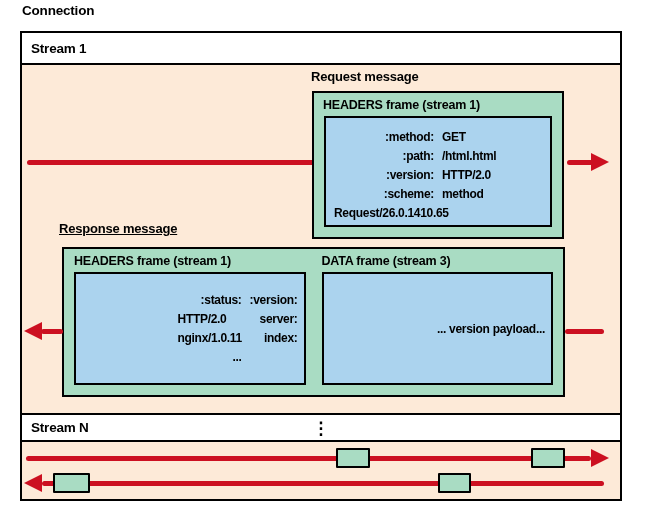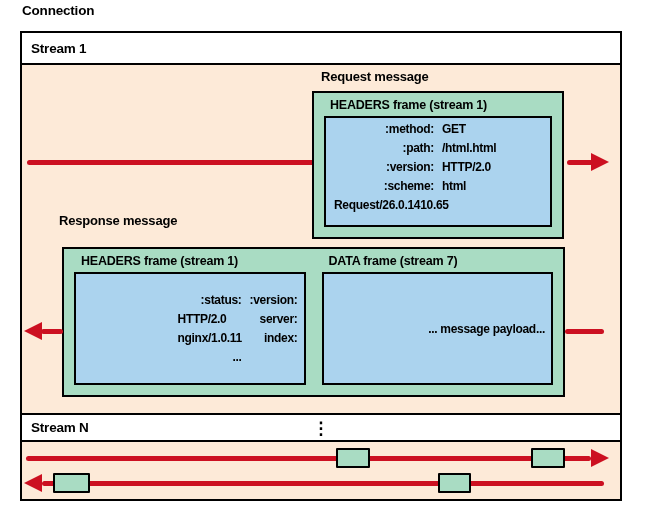--- a/index.html
+++ b/index.html
@@ -23,36 +23,36 @@
   .stream1-lane { flex:0 0 auto; height:350px; border-bottom:2.5px solid #000; position:relative; background:var(--lane,#fdead8); }
   .streamN-lane { flex:1 1 auto; position:relative; background:var(--lane,#fdead8); }
 
   .hline { position:absolute; height:5px; background:var(--arrow,#cc1021); border-radius:2.5px; }
   .ah { position:absolute; width:0; height:0; border-top:9px solid transparent; border-bottom:9px solid transparent; }
   .ah-right { border-left:18px solid var(--arrow,#cc1021); }
   .ah-left  { border-right:18px solid var(--arrow,#cc1021); }
 
   .msg-label { position:absolute; font-size:13px; }
   .frame-box { position:absolute; background:var(--frame,#a9dcc3); border:2.5px solid #000; }
-  .frame-title { font-size:12.5px; padding:5px 9px 4px; white-space:nowrap;margin-left:7px; }
+  .frame-title { font-size:12.5px; padding:5px 9px 4px; white-space:nowrap; }
   .payload-box { background:var(--payload,#abd3ee); border:2.5px solid #000; }
 
   .req-l1 { left:5px;  top:95px; width:287px; }
   .req-l2 { left:545px; top:95px; width:26px; }
   .req-ah { left:569px; top:88px; }
-  .req-label { left:299px; top:4px; }
+  .req-label { left:289px; top:4px; }
   .req-frame { left:290px; top:26px; width:252px; height:148px; display:flex; flex-direction:column; }
-  .req-frame .payload-box { margin:0 10px 10px; flex:1; display:flex; flex-direction:column; justify-content:flex-start; padding:2px 8px; }
+  .req-frame .payload-box { margin:0 10px 10px; flex:1; display:flex; flex-direction:column; justify-content:flex-end; padding:2px 8px; }
 
   .kv { display:grid; grid-template-columns:100px auto; column-gap:8px; font-size:12px; line-height:19px; letter-spacing:-0.3px; }
   .kv .k { text-align:right; white-space:nowrap; }
   .kv .v { text-align:left;  white-space:nowrap; }
   .kv-resp { grid-template-columns:64px auto; }
 
-  .resp-label { left:37px; top:148px; }
+  .resp-label { left:37px; top:156px;text-decoration:underline; }
   .resp-frame { left:40px; top:182px; width:503px; height:150px; display:flex; gap:16px; padding:0 10px 10px; }
   .resp-col { flex:1 1 0; display:flex; flex-direction:column; min-width:0; }
   .resp-col .frame-title { padding:5px 0 4px; }
   .resp-col .payload-box { flex:1; display:flex; flex-direction:column; justify-content:center; padding:2px 6px;align-items:flex-end; }
   .payload-center { align-items:center; text-align:center; font-size:12px; letter-spacing:-0.3px; }
 
   .resp-ah { left:2px; top:257px; }
   .resp-l1 { left:19px; top:264px; width:22px; }
   .resp-l2 { left:543px; top:264px; width:39px; }
 
@@ -92,21 +92,21 @@
         <div class="frame-title">HEADERS frame (stream 1)</div>
         <div class="payload-box">
           <div class="kv">
             <div class="k">:method:</div>
             <div class="v">GET</div>
             <div class="k">:path:</div>
             <div class="v">/html.html</div>
             <div class="k">:version:</div>
             <div class="v">HTTP/2.0</div>
             <div class="k">:scheme:</div>
-            <div class="v">html</div>
+            <div class="v">method</div>
             <div class="v">Request/26.0.1410.65</div>
           </div>
         </div>
       </div>
 
       <div class="msg-label resp-label">Response message</div>
 
       <div class="frame-box resp-frame">
         <div class="resp-col">
           <div class="frame-title">HEADERS frame (stream 1)</div>
@@ -117,22 +117,22 @@
               <div class="v">HTTP/2.0</div>
               <div class="k">server:</div>
               <div class="v">nginx/1.0.11</div>
               <div class="k">index:</div>
               <div class="k">...</div>
               <div class="v"></div>
             </div>
           </div>
         </div>
         <div class="resp-col">
-          <div class="frame-title">DATA frame (stream 7)</div>
-          <div class="payload-box payload-center">... message payload...</div>
+          <div class="frame-title">DATA frame (stream 3)</div>
+          <div class="payload-box payload-center">... version payload...</div>
         </div>
       </div>
 
       <div class="ah ah-left resp-ah"></div>
       <div class="hline resp-l1"></div>
       <div class="hline resp-l2"></div>
     </div>
 
     <div class="stream-header streamN-header">
       <span>Stream N</span>

